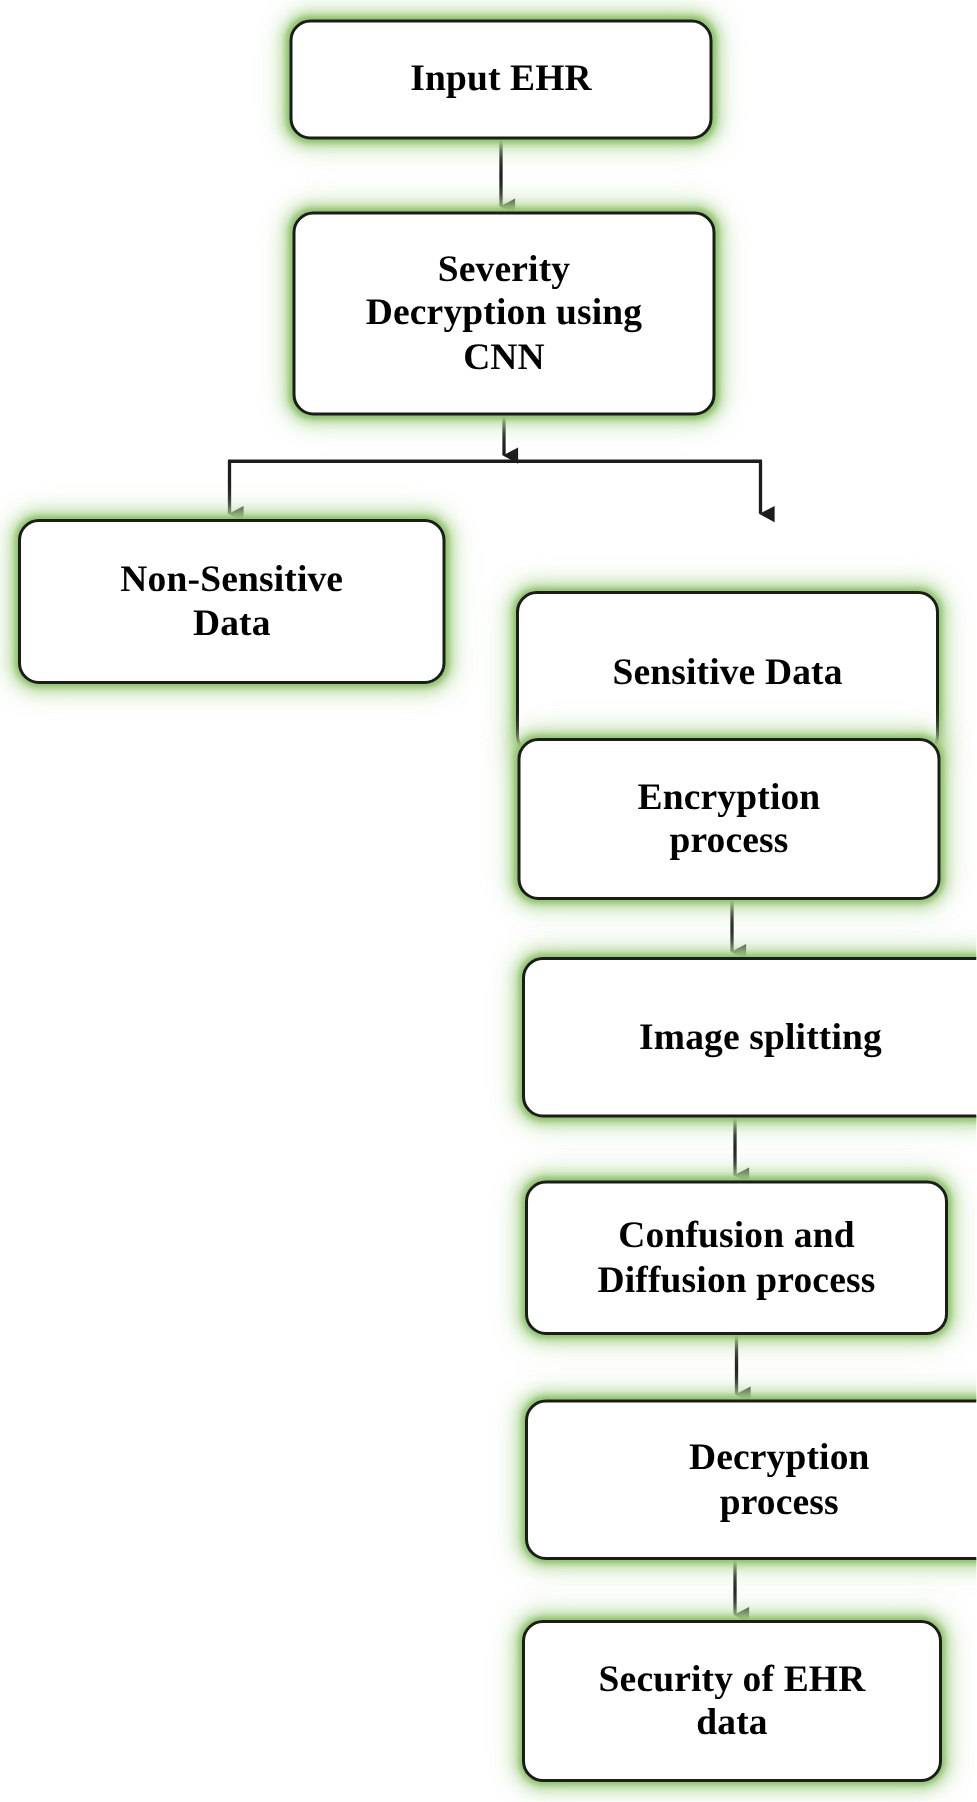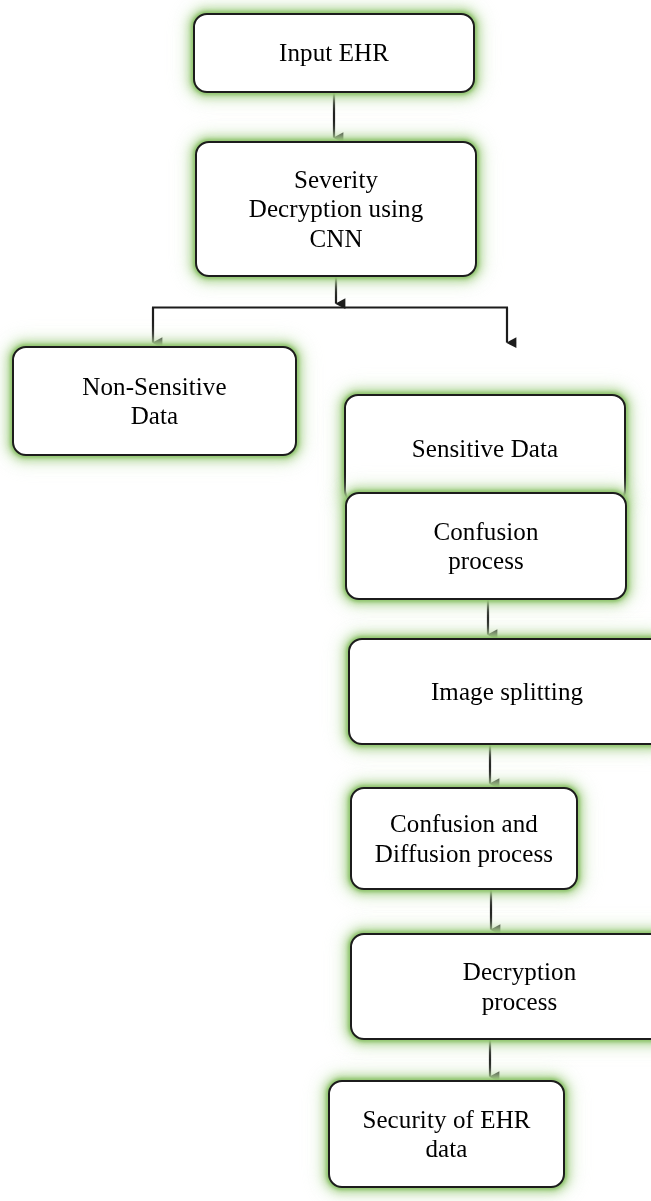--- a/index.html
+++ b/index.html
@@ -23,21 +23,21 @@
     position: absolute;
     box-sizing: border-box;
     background: #ffffff;
     border: 2.2px solid #1c1c1c;
     border-radius: 14px;
     display: flex;
     align-items: center;
     justify-content: center;
     text-align: center;
     color: #000000;
-    font-weight: normal;
+    font-weight: bold;
     font-size: 25px;
     line-height: 1.18;
     letter-spacing: 0.1px;
     
     box-shadow:
       0 0 3px 2px rgba(143, 196, 111, 0.95),
       0 0 7px 4px rgba(165, 208, 136, 0.75),
       0 0 12px 7px rgba(195, 225, 176, 0.50),
       0 0 18px 10px rgba(219, 237, 207, 0.30);
     z-index: 2;
@@ -103,32 +103,32 @@
 CNN</span>
   </div>
   <div class="node" style="left: 12px; top: 346px; width: 285px; height: 110px;">
     <span class="label">Non-Sensitive
 Data</span>
   </div>
   <div class="node" style="left: 344px; top: 346px; width: 282px; height: 110px; margin-top: 48px;">
     <span class="label">Sensitive Data</span>
   </div>
   <div class="node" style="left: 345px; top: 492px; width: 282px; height: 108px;">
-    <span class="label">Confusion
+    <span class="label">Encryption
 process</span>
   </div>
   <div class="node" style="left: 348px; top: 638px; width: 318px; height: 107px;">
     <span class="label">Image splitting</span>
   </div>
-  <div class="node" style="left: 350px; top: 787px; width: 228px; height: 103px;">
+  <div class="node" style="left: 350px; top: 787px; width: 282px; height: 103px;">
     <span class="label">Confusion and
 Diffusion process</span>
   </div>
   <div class="node" style="left: 350px; top: 933px; width: 339px; height: 107px;">
     <span class="label">Decryption
 process</span>
   </div>
-  <div class="node" style="left: 328px; top: 1080px; width: 237px; height: 108px;">
+  <div class="node" style="left: 348px; top: 1080px; width: 280px; height: 108px;">
     <span class="label">Security of EHR
 data</span>
   </div>
 
 </div>
 
 </body></html>

